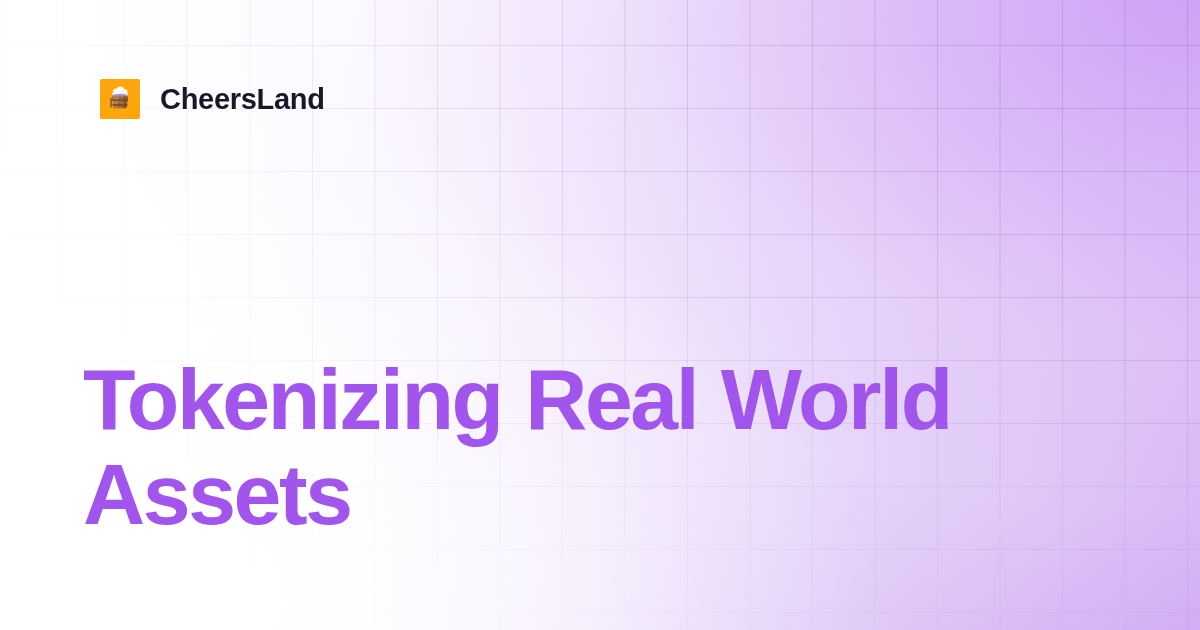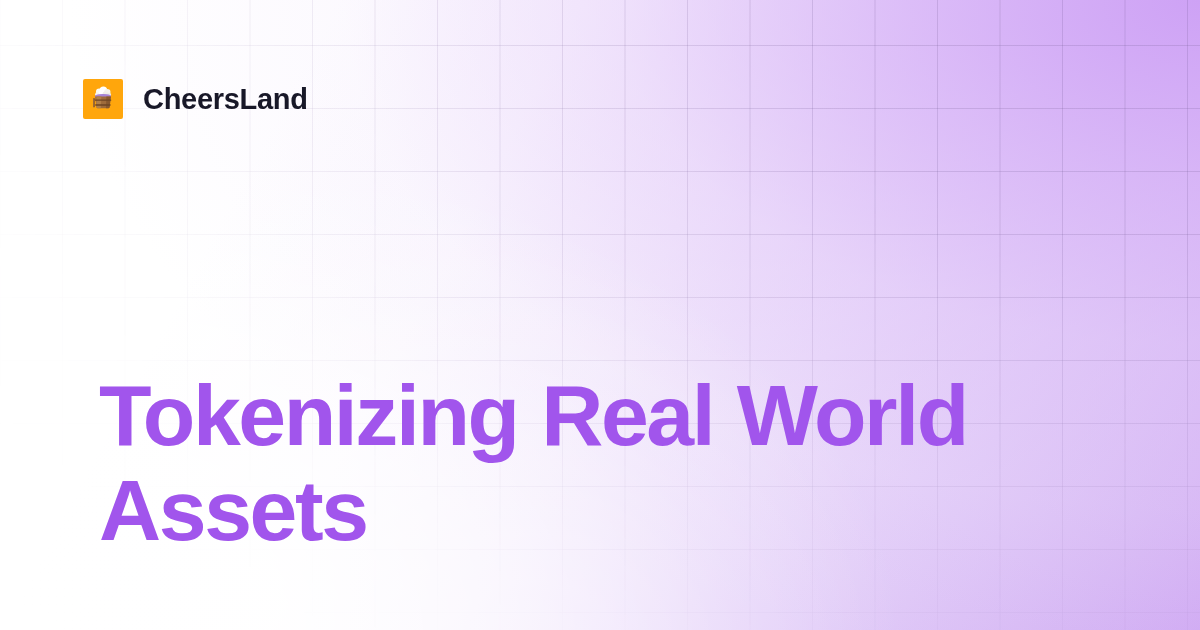--- a/index.html
+++ b/index.html
@@ -95,21 +95,21 @@
 
   
   .content {
     position: absolute;
     inset: 0;
   }
 
   
   .brand {
     position: absolute;
-    left: 83px;
+    left: 100px;
     top: 79px;
     display: flex;
     align-items: center;
     gap: 20px;
   }
 
   .brand-logo {
     width: 40px;
     height: 40px;
     background: #FFA60C;
@@ -131,21 +131,21 @@
     line-height: 1;
     white-space: nowrap;
   }
 
   
   .headline {
     position: absolute;
     left: 83px;
     top: 352px;
     width: 960px;
-    margin: 16px;
+    margin: 0;
     font-size: 86px;
     line-height: 95px;
     font-weight: 700;
     letter-spacing: -2.4px;
     color: #A155EC;
     word-spacing: 2px;
   }
 </style>
 </head>
 <body>

